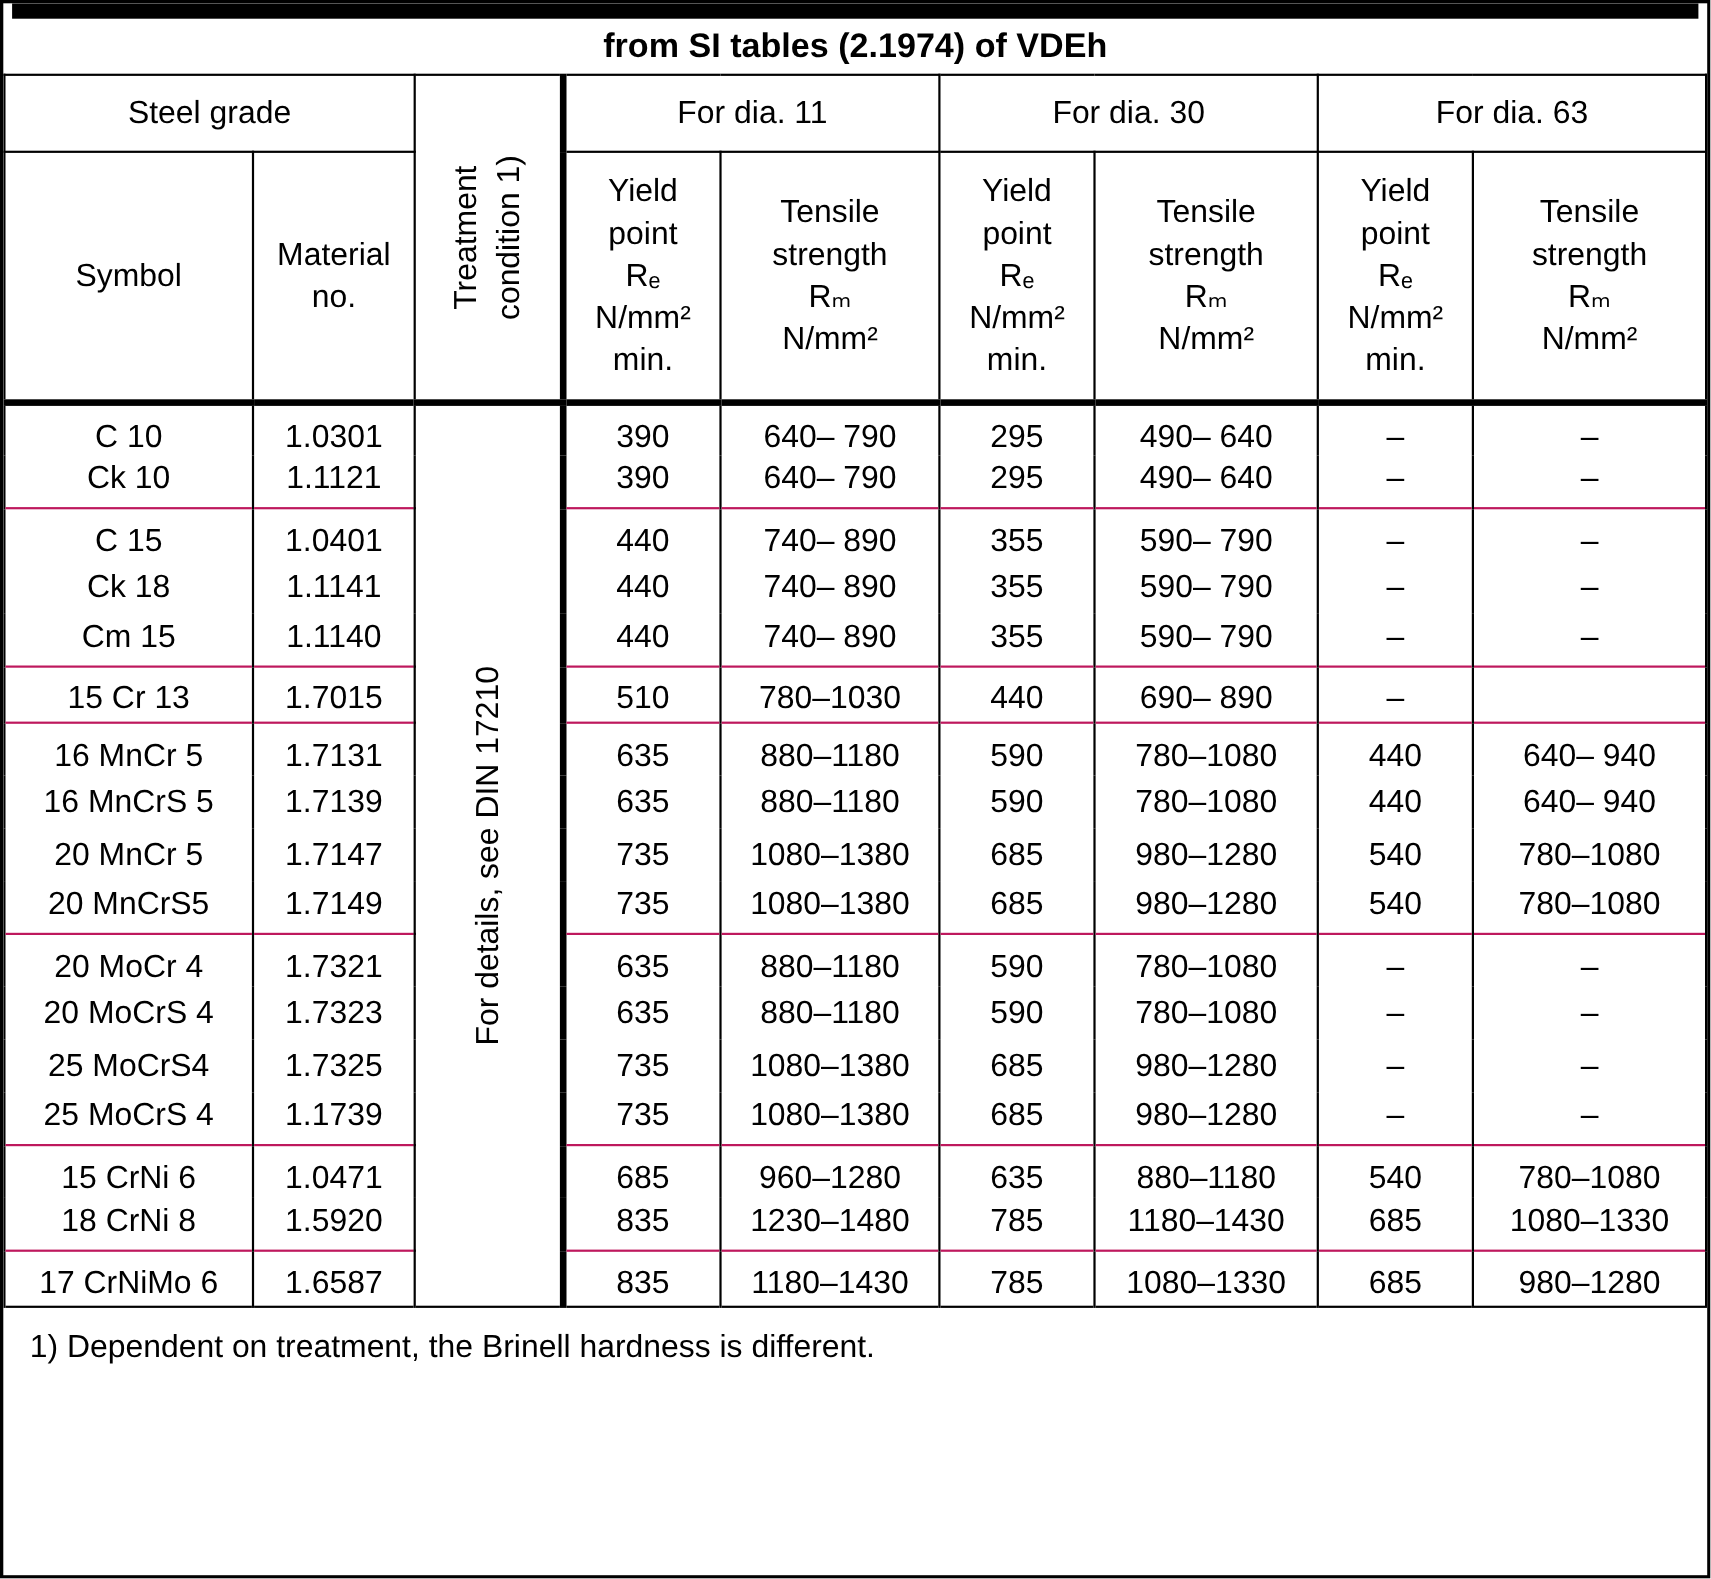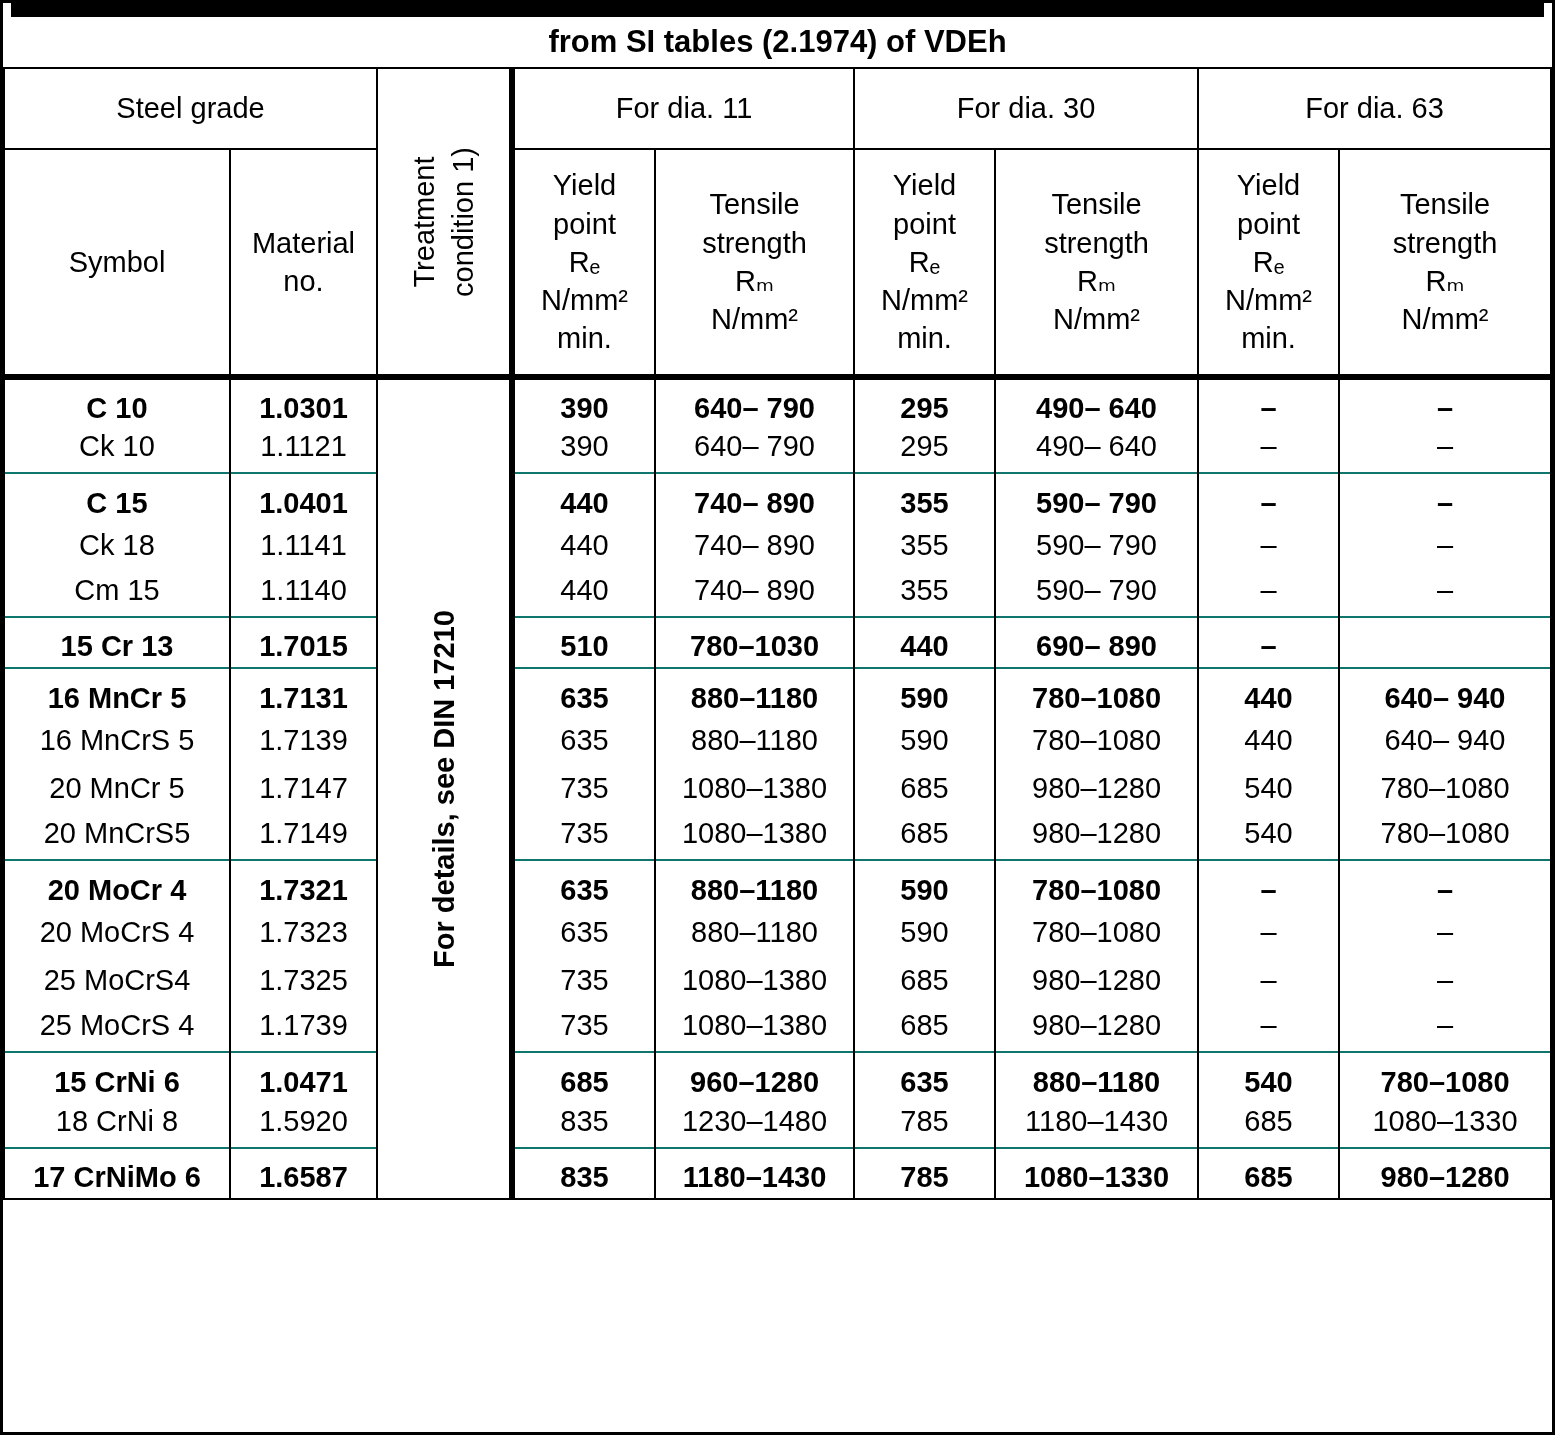--- a/index.html
+++ b/index.html
@@ -36,37 +36,37 @@
     table-layout: fixed;
     font-size: 29px;
   }
   th {
     font-weight: normal;
     border: 2px solid #000;
     text-align: center;
     vertical-align: middle;
     padding: 4px 2px;
   }
-  tr.h1 th { height: 81px; }
+  tr.h1 th { height: 70px; }
   tr.h2 th { height: 228px; }
   tr.h2 th, th.treat { border-bottom: 6px solid #000; }
   th.treat { position: relative; }
 
   td {
     border-left: 2px solid #000;
     border-right: 2px solid #000;
     border-top: 0;
     border-bottom: 0;
     text-align: center;
     vertical-align: middle;
     height: 48px;
     padding: 0 6px;
   }
   table { border-bottom: 2px solid #000; }
-  tr.group-start td { border-top: 2px solid #0f766e; padding-top: 12px; font-weight: bold; }
+  tr.group-start td { border-top: 2px solid #be185d; padding-top: 12px; }
   tr.group-end td { padding-bottom: 4px; }
   td.treat-cell { position: relative; }
 
   .hl { border-left: 6px solid #000 !important; }
 
   .ml { white-space: pre-line; line-height: 1.32; }
 
   .rot {
     position: absolute;
     top: 50%; left: 50%;
@@ -328,14 +328,15 @@
           <td class="hl">835</td>
           <td>1180–1430</td>
           <td>785</td>
           <td>1080–1330</td>
           <td>685</td>
           <td>980–1280</td>
         </tr>
       </tbody>
   </table>
 
+  <div class="footnote">1) Dependent on treatment, the Brinell hardness is different.</div>
 
 </div>
 
 </body></html>

